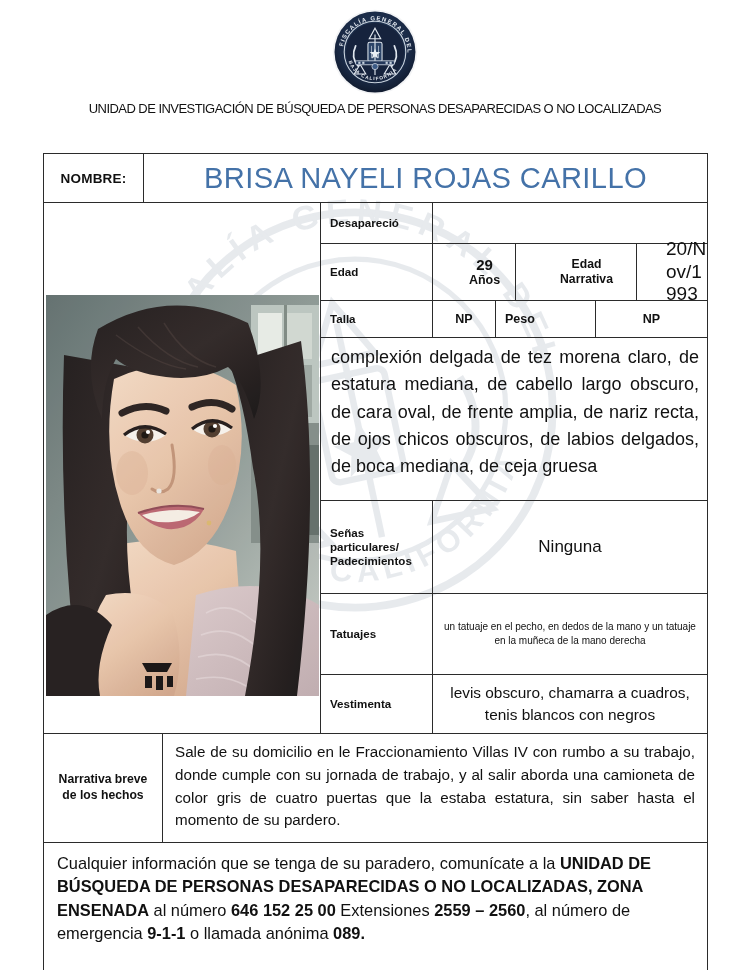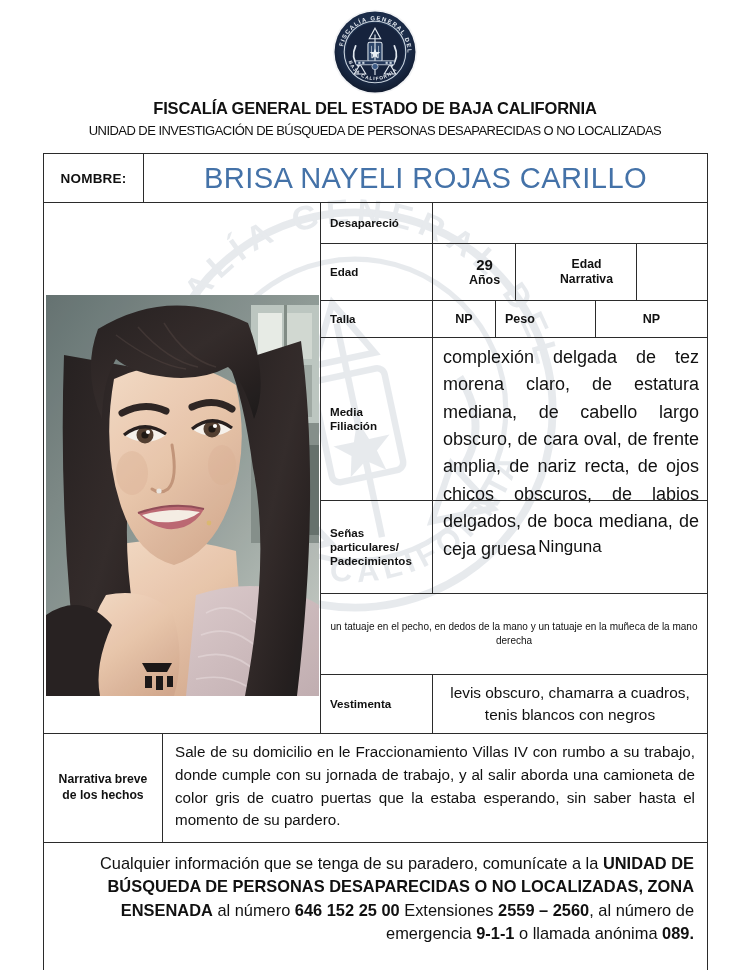--- a/index.html
+++ b/index.html
@@ -246,21 +246,20 @@
     line-height: 1.5;
     text-align: justify;
     text-align-last: left;
   }
 
   
   .contact {
     padding: 9px 13px 26px 13px;
     font-size: 16.4px;
     line-height: 1.42;
-    text-align: right;
   }
   .contact b { font-weight: bold; }
 </style>
 </head>
 <body>
 
 <svg id="watermark" viewBox="0 0 200 200" xmlns="http://www.w3.org/2000/svg">
   <defs>
     <path id="wmTop" d="M 28,100 A 72,72 0 0 1 172,100"></path>
     <path id="wmBot" d="M 34,100 A 66,66 0 0 0 166,100"></path>
@@ -318,21 +317,20 @@
       <line x1="108" y1="86" x2="108" y2="114" stroke="#c7d3e0" stroke-width="1.6"></line>
       <rect x="56" y="120" width="88" height="9" rx="2" fill="#23375a" stroke="#dfe6ee" stroke-width="1.8"></rect>
       <rect x="62" y="122" width="5" height="5" fill="#c7d3e0"></rect>
       <rect x="71" y="122" width="5" height="5" fill="#c7d3e0"></rect>
       <rect x="124" y="122" width="5" height="5" fill="#c7d3e0"></rect>
       <rect x="133" y="122" width="5" height="5" fill="#c7d3e0"></rect>
       <circle cx="100" cy="133" r="7" fill="#3c5a85" stroke="#dfe6ee" stroke-width="1.6"></circle>
       <polygon points="100,92 103,100 112,100 105,106 107,115 100,110 93,115 95,106 88,100 97,100" fill="#e9eff6"></polygon>
     </svg>
 
-    <div class="org-title">FISCALÍA GENERAL DEL ESTADO DE BAJA CALIFORNIA</div>
     <div class="org-sub">UNIDAD DE INVESTIGACIÓN DE BÚSQUEDA DE PERSONAS DESAPARECIDAS O  NO LOCALIZADAS</div>
   </div>
 
   <div class="frame">
 
     <div class="row name-row cellborder-b">
       <div class="nombre-label cellborder-r">NOMBRE:</div>
       <div class="name-value">BRISA NAYELI ROJAS CARILLO</div>
     </div>
 
@@ -449,62 +447,58 @@
         <div class="drow r-edad cellborder-b">
           <div class="dlabel cellborder-r">Edad</div>
           <div class="edad-num cellborder-r">
             <span>29</span>
             <span class="u">Años</span>
           </div>
           <div class="fn-label cellborder-r">
             <span>Edad</span>
             <span>Narrativa</span>
           </div>
+          <div class="fn-val">20/Nov/1993</div>
         </div>
 
         <div class="drow r-talla cellborder-b">
           <div class="dlabel cellborder-r">Talla</div>
           <div class="talla-np cellborder-r">NP</div>
           <div class="peso-label cellborder-r">Peso</div>
           <div class="peso-val">NP</div>
         </div>
 
         <div class="drow r-media cellborder-b">
-          <div class="dlabel cellborder-r">
-            <div>
-              <div>Media</div>
-              <div>Filiación</div>
-            </div>
-          </div>
           <div class="dval">complexión delgada de tez morena claro, de estatura mediana, de cabello largo obscuro,  de cara oval, de frente amplia, de nariz recta, de ojos chicos obscuros, de labios delgados, de boca mediana, de ceja gruesa</div>
         </div>
 
         <div class="drow r-senas cellborder-b">
           <div class="dlabel cellborder-r">Señas particulares/ Padecimientos</div>
           <div class="dval">Ninguna</div>
         </div>
 
         <div class="drow r-tatuajes cellborder-b">
+          <div class="dlabel cellborder-r">Tatuajes</div>
           <div class="dval">un tatuaje en el pecho, en dedos de la mano y un tatuaje en la muñeca de la mano derecha</div>
         </div>
 
         <div class="drow r-vestimenta">
           <div class="dlabel cellborder-r">Vestimenta</div>
           <div class="dval">levis obscuro, chamarra a cuadros, tenis blancos con negros</div>
         </div>
 
       </div>
     </div>
 
     <div class="row narr-row cellborder-b">
       <div class="narr-label cellborder-r">
         <span>Narrativa breve</span>
         <span>de los hechos</span>
       </div>
-      <div class="narr-text">Sale de su domicilio en le Fraccionamiento Villas IV con rumbo a su trabajo, donde cumple con su jornada de trabajo, y al salir aborda una camioneta de color gris de cuatro puertas que la estaba esperando, sin saber hasta el momento de su pardero.</div>
+      <div class="narr-text">Sale de su domicilio en le Fraccionamiento Villas IV con rumbo a su trabajo, donde cumple con su jornada de trabajo, y al salir aborda una camioneta de color gris de cuatro puertas que la estaba estatura, sin saber hasta el momento de su pardero.</div>
     </div>
 
     <div class="contact">
       <span>Cualquier información que se tenga de su paradero, comunícate a la </span><b>UNIDAD DE BÚSQUEDA DE PERSONAS DESAPARECIDAS O NO LOCALIZADAS, ZONA ENSENADA</b><span> al número </span><b>646 152 25 00</b><span> Extensiones </span><b>2559 – 2560</b><span>, al número de emergencia </span><b>9-1-1</b><span> o llamada anónima </span><b>089.</b>
     </div>
 
   </div>
 </div>
 
 </body></html>

